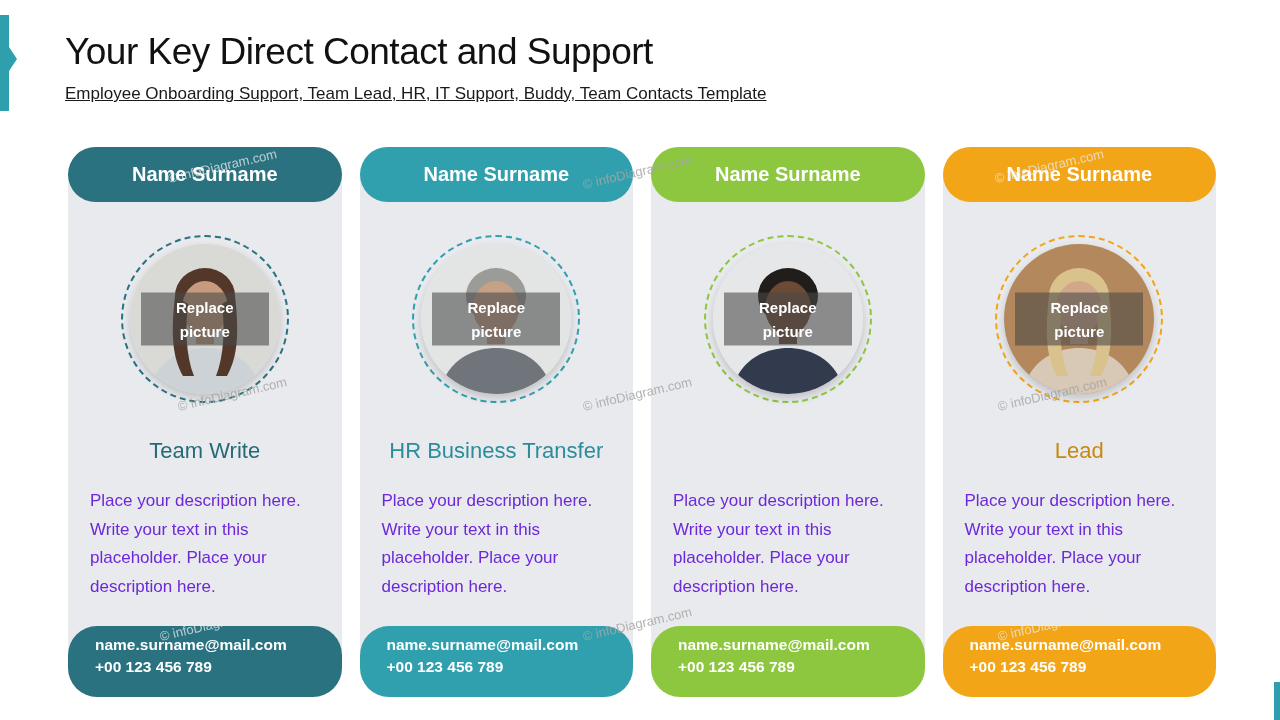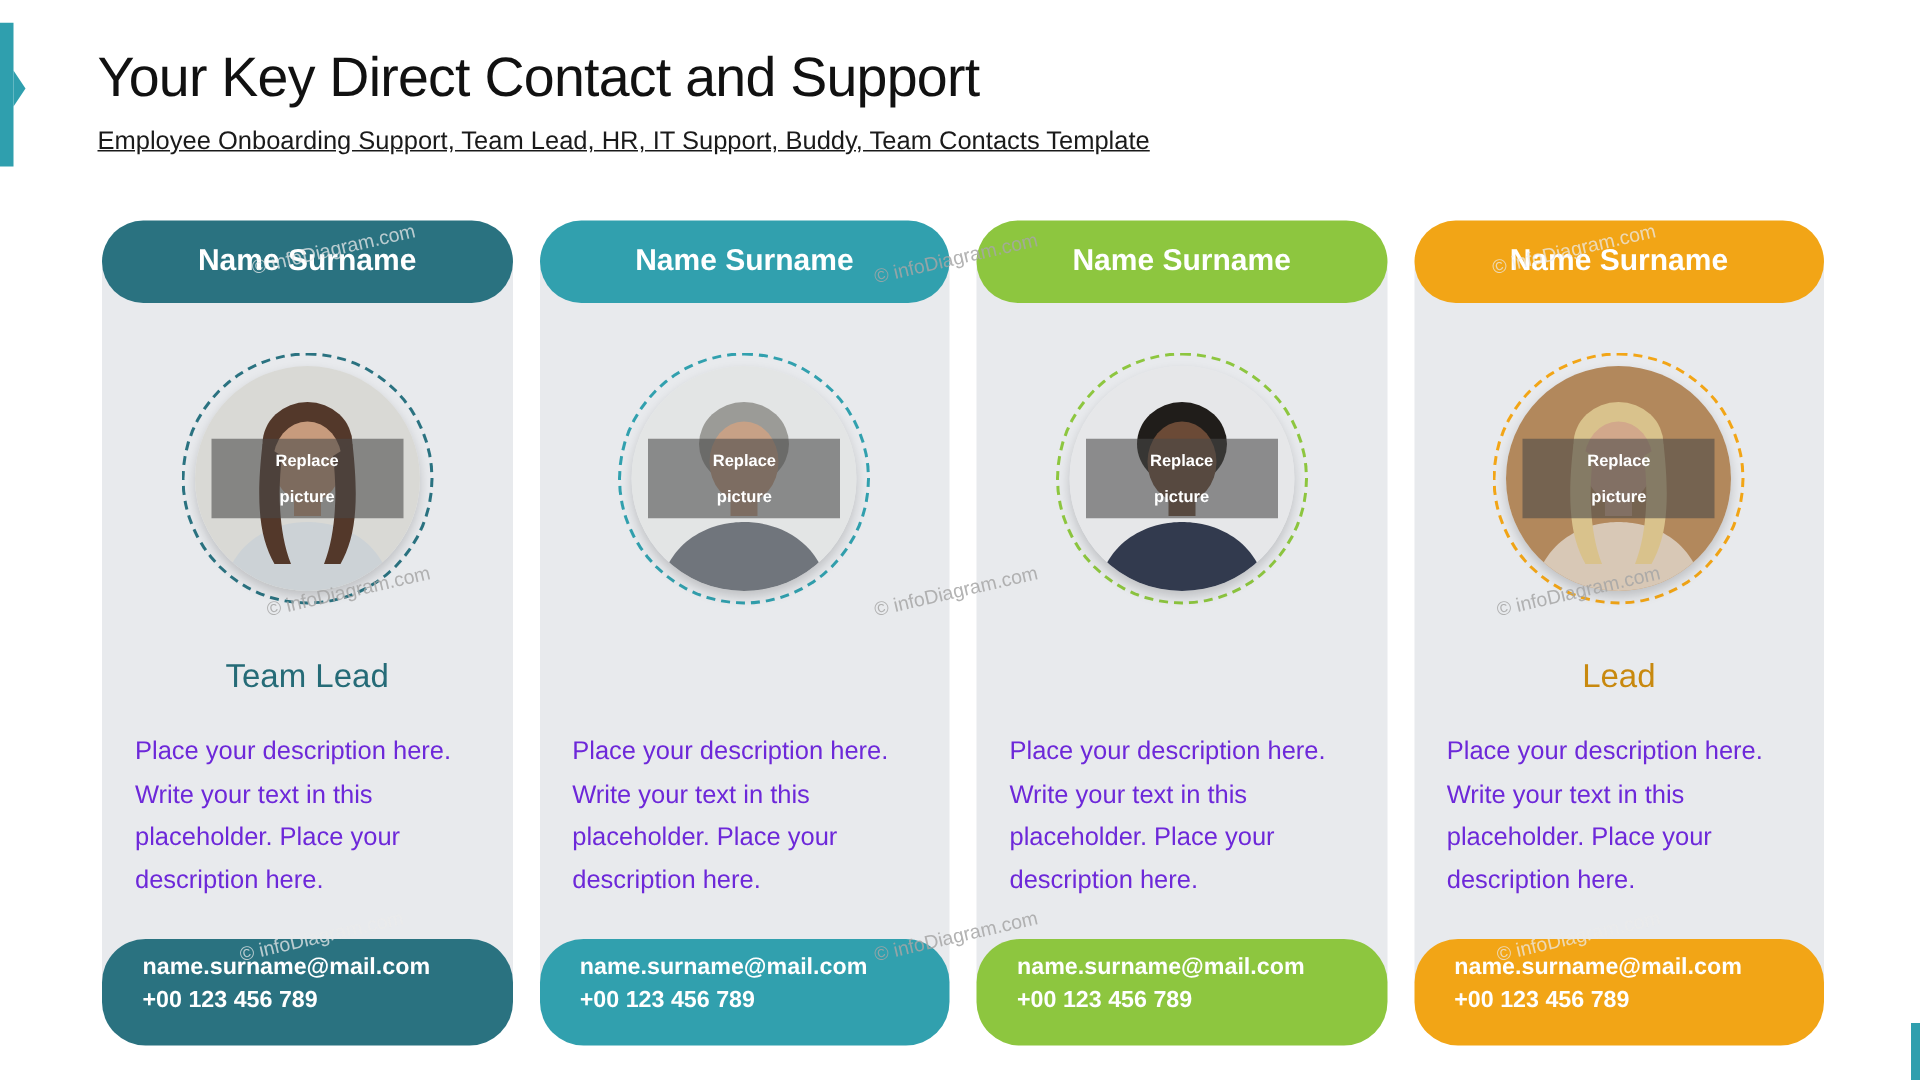--- a/index.html
+++ b/index.html
@@ -60,21 +60,21 @@
   }
   .photo {
     position:absolute; left:50%; top:50%; transform:translate(-50%,-50%);
     width:150px; height:150px; border-radius:50%; overflow:hidden;
     box-shadow:0 4px 8px rgba(0,0,0,0.18);
   }
   .photo svg { display:block; width:150px; height:150px; }
   .photo-overlay {
     position:absolute; left:50%; top:50%; transform:translate(-50%,-50%);
     width:128px; height:53px; background:rgba(72,72,72,0.58);
-    color:#fff; font-size:11px; font-weight:700; line-height:24px;
+    color:#fff; font-size:15px; font-weight:700; line-height:24px;
     display:flex; flex-direction:column; align-items:center; justify-content:center;
     text-align:center; cursor:pointer;
   }
   .card-role {
     position:absolute; left:0; right:0; top:291px; text-align:center;
     font-size:22px; font-weight:400; color:var(--role-color); z-index:1;
   }
   .card-desc {
     position:absolute; left:22px; top:340px; width:230px;
     font-size:17px; line-height:28.5px; color:#6d28d9; z-index:1;
@@ -130,21 +130,21 @@
             <path d="M18,150 C26,112 57,104 75,104 C93,104 124,112 132,150 Z" style="fill:var(--p-shirt)"></path>
             <path d="M45,52 C40,95 44,116 53,132 L64,132 C56,112 55,84 58,60 Z" style="fill:var(--p-hair);fill-opacity:var(--p-long)"></path>
             <path d="M105,52 C110,95 106,116 97,132 L86,132 C94,112 95,84 92,60 Z" style="fill:var(--p-hair);fill-opacity:var(--p-long)"></path>
           </svg>
           <div class="photo-overlay">
             <span>Replace</span>
             <span>picture</span>
           </div>
         </div>
       </div>
-      <div class="card-role">Team Lead</div>
+      <div class="card-role">Team Write</div>
       <div class="card-desc">Place your description here. Write your text in this placeholder. Place your description here.</div>
       <div class="card-footer">
         <span class="email">name.surname@mail.com</span>
         <span class="phone">+00 123 456 789</span>
       </div>
     </div>
 
     <div class="card" style="--accent: #31a0ae; --role-color: #2b8d9c; --p-bg: #e3e5e5; --p-hair: #9b9b97; --p-skin: #c7a186; --p-shirt: #70757c; --p-long: 0;">
       <div class="card-bg" style="background: rgb(232, 234, 237);"></div>
       <div class="card-header">Name Surname</div>
@@ -158,20 +158,21 @@
             <path d="M18,150 C26,112 57,104 75,104 C93,104 124,112 132,150 Z" style="fill:var(--p-shirt)"></path>
             <path d="M45,52 C40,95 44,116 53,132 L64,132 C56,112 55,84 58,60 Z" style="fill:var(--p-hair);fill-opacity:var(--p-long)"></path>
             <path d="M105,52 C110,95 106,116 97,132 L86,132 C94,112 95,84 92,60 Z" style="fill:var(--p-hair);fill-opacity:var(--p-long)"></path>
           </svg>
           <div class="photo-overlay">
             <span>Replace</span>
             <span>picture</span>
           </div>
         </div>
       </div>
+      <div class="card-role">HR Business Transfer</div>
       <div class="card-desc">Place your description here. Write your text in this placeholder. Place your description here.</div>
       <div class="card-footer">
         <span class="email">name.surname@mail.com</span>
         <span class="phone">+00 123 456 789</span>
       </div>
     </div>
 
     <div class="card" style="--accent: #8dc63f; --role-color: #6fa83a; --p-bg: #e6e7e9; --p-hair: #201d1a; --p-skin: #6b4a36; --p-shirt: #323a4e; --p-long: 0;">
       <div class="card-bg" style="background: rgb(232, 234, 237);"></div>
       <div class="card-header">Name Surname</div>

